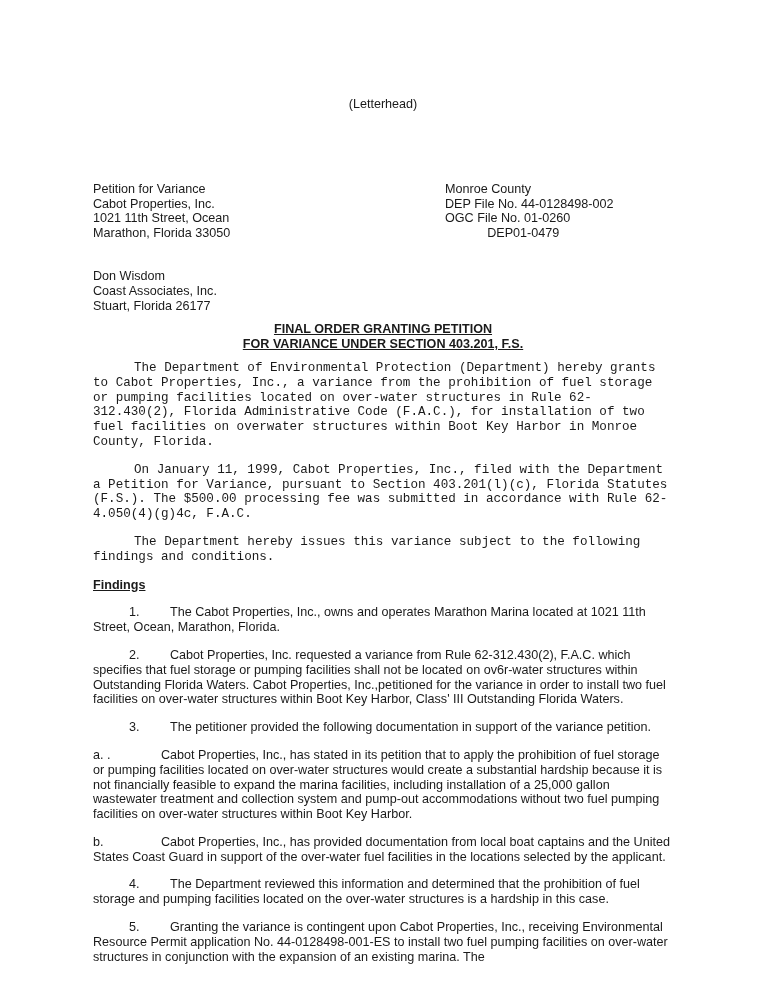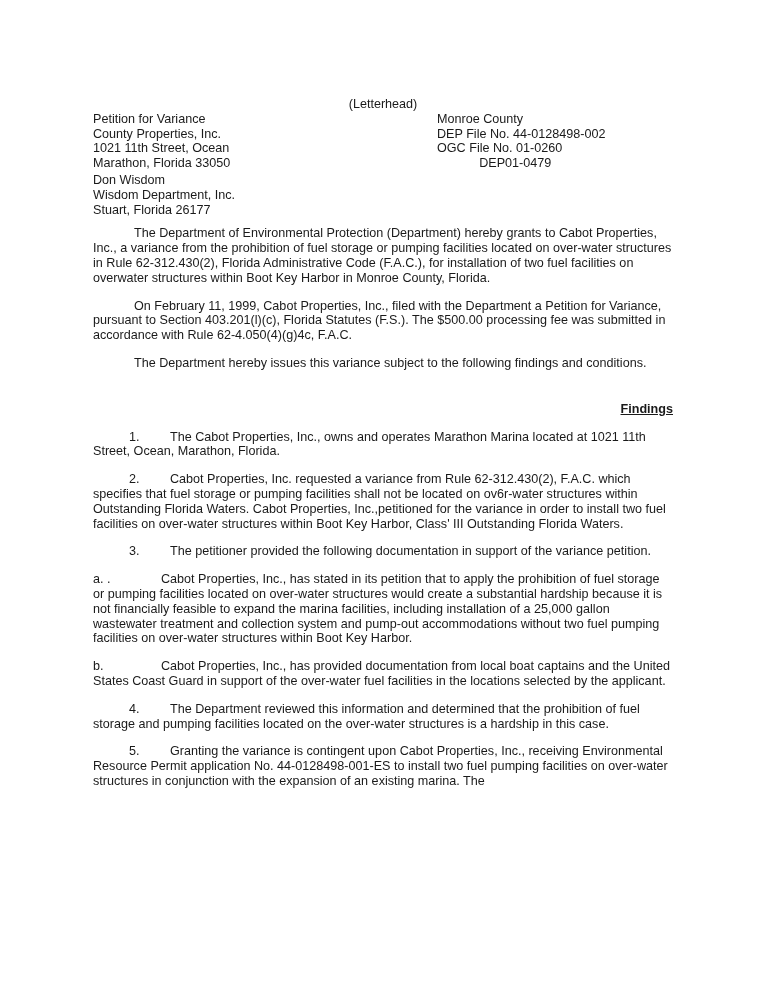--- a/index.html
+++ b/index.html
@@ -11,65 +11,69 @@
     background: #ffffff;
     color: #1a1a1a;
     font-family: "Liberation Sans", "DejaVu Sans", sans-serif;
     font-size: 12.6px;
     line-height: 14.8px;
     box-sizing: border-box;
     padding: 0 95px 0 93px;
     overflow: hidden;
   }
   .letterhead { margin-top: 97px; text-align: center; }
-  .hdr { position: relative; }
-  .hdr-right { position: absolute; left: 344px; top: 0; }
+  .hdr { position: relative; margin-top: 70px; }
+  .hdr-right { position: absolute; left: 352px; top: 0; }
   .file-ref { margin-left: -12px; text-align: center; }
-  .agent { margin-top: 2px; }
+  .agent { margin-top: 28px; }
   .doc-title { margin-top: 9px; text-align: center; font-weight: bold; }
   .u { text-decoration: underline; }
   p.para { margin: 13px 0 0 0; }
   p.first { margin-top: 9px; }
-  p.indent { text-indent: 41px; }
-  .findings-h { margin-top: 31px; text-align: right; font-weight: bold; }
+  p.indent { text-indent: 41px; font-family: Liberation Mono, monospace; }
+  .findings-h { margin-top: 13px; text-align: left; font-weight: bold; }
   .marker { display: inline-block; }
   .marker.num { margin-left: 36px; width: 41px; }
   .marker.let { width: 68px; }
 </style>
 </head>
 <body>
 
 <div class="page">
 
   <div class="letterhead">(Letterhead)</div>
 
   <div class="hdr">
     <div class="hdr-left">
       <div>Petition for Variance</div>
-      <div>County Properties, Inc.</div>
+      <div>Cabot Properties, Inc.</div>
       <div>1021 11th Street, Ocean</div>
       <div>Marathon, Florida 33050</div>
     </div>
     <div class="hdr-right">
       <div>Monroe County</div>
       <div>DEP File No. 44-0128498-002</div>
       <div>OGC File No. 01-0260</div>
       <div class="file-ref">DEP01-0479</div>
     </div>
   </div>
 
   <div class="agent">
     <div>Don Wisdom</div>
-    <div>Wisdom Department, Inc.</div>
+    <div>Coast Associates, Inc.</div>
     <div>Stuart, Florida 26177</div>
   </div>
 
+  <div class="doc-title">
+    <div><span class="u">FINAL ORDER GRANTING PETITION</span></div>
+    <div><span class="u">FOR VARIANCE UNDER SECTION 403.201, F.S.</span></div>
+  </div>
 
   <p class="para indent first">The Department of Environmental Protection (Department) hereby grants to Cabot Properties, Inc., a variance from the prohibition of fuel storage or pumping facilities located on over-water structures in Rule 62-312.430(2), Florida Administrative Code (F.A.C.), for installation of two fuel facilities on overwater structures within Boot Key Harbor in Monroe County, Florida.</p>
-  <p class="para indent">On February 11, 1999, Cabot Properties, Inc., filed with the Department a Petition for Variance, pursuant to Section 403.201(l)(c), Florida Statutes (F.S.). The $500.00 processing fee was submitted in accordance with Rule 62-4.050(4)(g)4c, F.A.C.</p>
+  <p class="para indent">On January 11, 1999, Cabot Properties, Inc., filed with the Department a Petition for Variance, pursuant to Section 403.201(l)(c), Florida Statutes (F.S.). The $500.00 processing fee was submitted in accordance with Rule 62-4.050(4)(g)4c, F.A.C.</p>
   <p class="para indent">The Department hereby issues this variance subject to the following findings and conditions.</p>
 
   <div class="findings-h">
     <span class="u">Findings</span>
   </div>
 
   <p class="para"><span class="marker num">1.</span><span>The Cabot Properties, Inc., owns and operates Marathon Marina located at 1021 11th Street, Ocean, Marathon, Florida.</span></p>
 
   <p class="para"><span class="marker num">2.</span><span>Cabot Properties, Inc. requested a variance from Rule 62-312.430(2), F.A.C. which specifies that fuel storage or pumping facilities shall not be located on ov6r-water structures within Outstanding Florida Waters. Cabot Properties, Inc.,petitioned for the variance in order to install two fuel facilities on over-water structures within Boot Key Harbor, Class' III Outstanding Florida Waters.</span></p>
 

